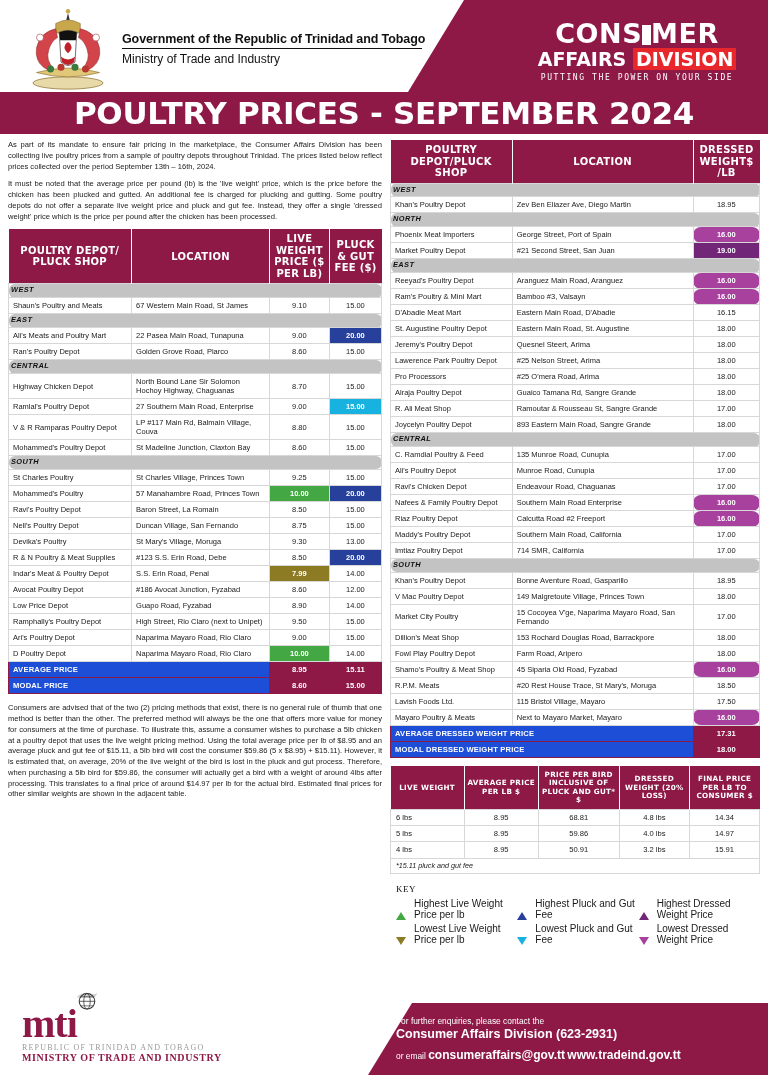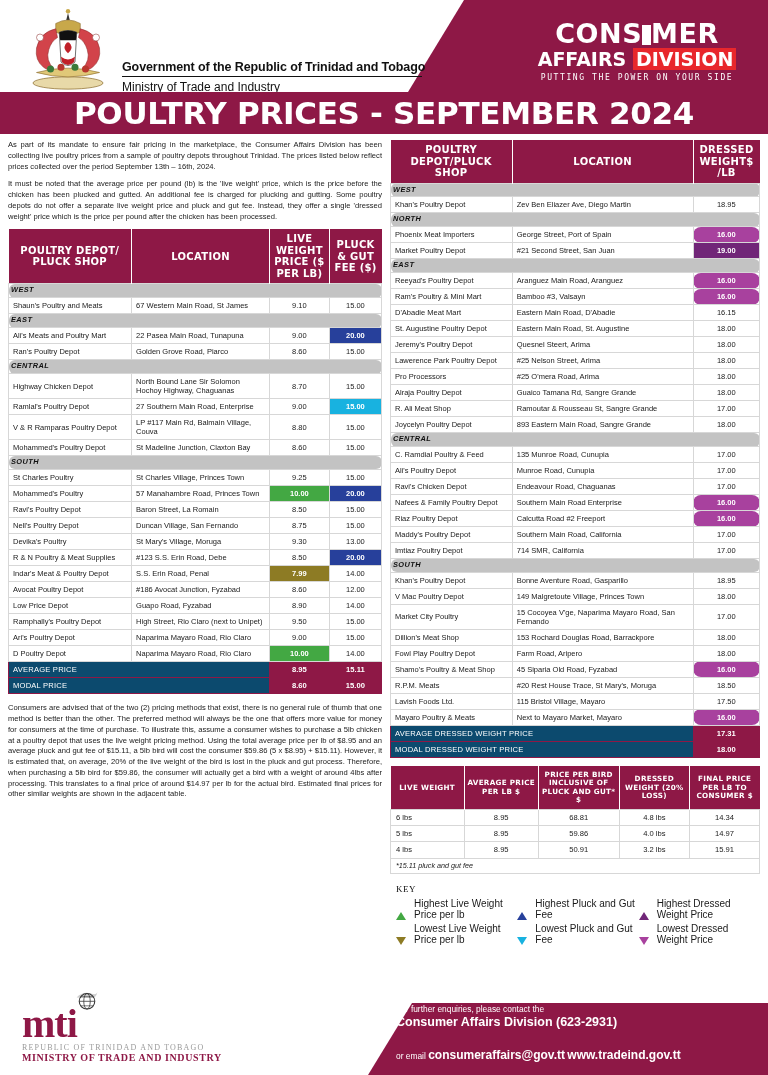--- a/index.html
+++ b/index.html
@@ -14,21 +14,21 @@
   }
   
   .header { position:relative; height:92px; background:#ffffff; overflow:hidden; }
   .header-maroon {
     position:absolute; top:0; right:0; width:360px; height:92px;
     background:#8e1846;
     clip-path: polygon(56px 0, 100% 0, 100% 100%, 0 100%);
   }
   .coat { position:absolute; left:24px; top:6px; width:88px; height:84px; }
   .gov-text { position:absolute; left:122px; top:32px; }
-  .gov-line1 { font-size:12.5px; font-weight:bold; color:#111; letter-spacing:-0.1px;margin-top:28px; }
+  .gov-line1 { font-size:12.5px; font-weight:bold; color:#111; letter-spacing:-0.1px; }
   .gov-rule { width:300px; height:1px; background:#111; margin:2px 0 3px 0; }
   .gov-line2 { font-size:12px; color:#111; }
   .cad-logo { position:absolute; right:16px; top:20px; width:230px; text-align:center; }
   .cad-line1 { font-size:27px; font-weight:bold; color:#fff; letter-spacing:0.5px; line-height:1; font-family:"DejaVu Sans", sans-serif; }
   .cad-line1 .bar { display:inline-block; width:9px; height:20px; background:#fff; margin:0 0px; vertical-align:-2px; }
   .cad-line2 { margin-top:3px; font-size:19px; font-weight:bold; color:#fff; line-height:1; font-family:"DejaVu Sans", sans-serif; }
   .cad-line2 .div { background:#e8272c; padding:0 3px; }
   .cad-line3 { margin-top:4px; font-size:8px; color:#fff; letter-spacing:1.6px; font-family:"DejaVu Sans Mono", monospace; }
   
   .titleband {
@@ -52,21 +52,21 @@
     border-right:1px solid #fff; font-family:"DejaVu Sans", sans-serif;
   }
   th:last-child { border-right:none; }
   td { font-size:7.5px; padding:3px 4px; border:1px solid #d7d7d7; line-height:1.2; }
   tr.region td {
     background:#c3c3c3; color:#111; font-size:7.4px; font-weight:bold; font-style:italic;
     letter-spacing:0.4px; padding:2px;border-radius:6px;
   }
   td.num { text-align:center; }
   td.summary-label {
-    background:#0c4a6e; color:#fff; font-weight:normal; font-size:7.6px;
+    background:#1d4ed8; color:#fff; font-weight:bold; font-size:7.6px;
     letter-spacing:0.2px; border-color:#8e1846;
   }
   td.summary-num {
     background:#8e1846; color:#fff; font-weight:bold; text-align:center; font-size:7.6px;
     border-color:#8e1846;
   }
   
   .hl-hi-live { background:#43a843; color:#fff; font-weight:bold; }
   .hl-lo-live { background:#8d7b24; color:#fff; font-weight:bold; }
   .hl-hi-pluck { background:#27409b; color:#fff; font-weight:bold; }
@@ -93,21 +93,21 @@
   .c-hi-dress.up { border-bottom-color:#712678; }
   .c-lo-dress.down { border-top-color:#a8419e; }
   
   .footer { position:absolute; left:0; bottom:0; width:768px; height:72px; }
   .footer-maroon {
     position:absolute; right:0; bottom:0; width:400px; height:72px; background:#8e1846;
     clip-path: polygon(44px 0, 100% 0, 100% 100%, 0 100%);
   }
   .footer-text { position:absolute; right:22px; bottom:13px; text-align:left; color:#fff; width:350px; }
   .f1 { font-size:8.4px; margin-bottom:1px; }
-  .f2 { font-size:12.5px; font-weight:bold; margin-bottom:19px; }
+  .f2 { font-size:12.5px; font-weight:bold; margin-bottom:7px; }
   .f3 { font-size:8.4px; }
   .f3 b { font-size:12px; }
   .mti { position:absolute; left:22px; bottom:12px; width:260px; }
   .mti-logo { font-family:"Liberation Serif", serif; font-size:40px; font-weight:bold; color:#8e1846; line-height:0.85; letter-spacing:-1px; position:relative; }
   .mti-globe { position:absolute; left:52px; top:-20px; width:26px; height:26px; }
   .mti-s1 { font-family:"Liberation Serif", serif; font-size:8px; color:#9a9a9a; letter-spacing:1.2px; margin-top:2px; }
   .mti-s2 { font-family:"Liberation Serif", serif; font-size:10px; font-weight:bold; color:#8e1846; letter-spacing:0.6px; line-height:1.15; }
 </style>
 </head>
 <body>

